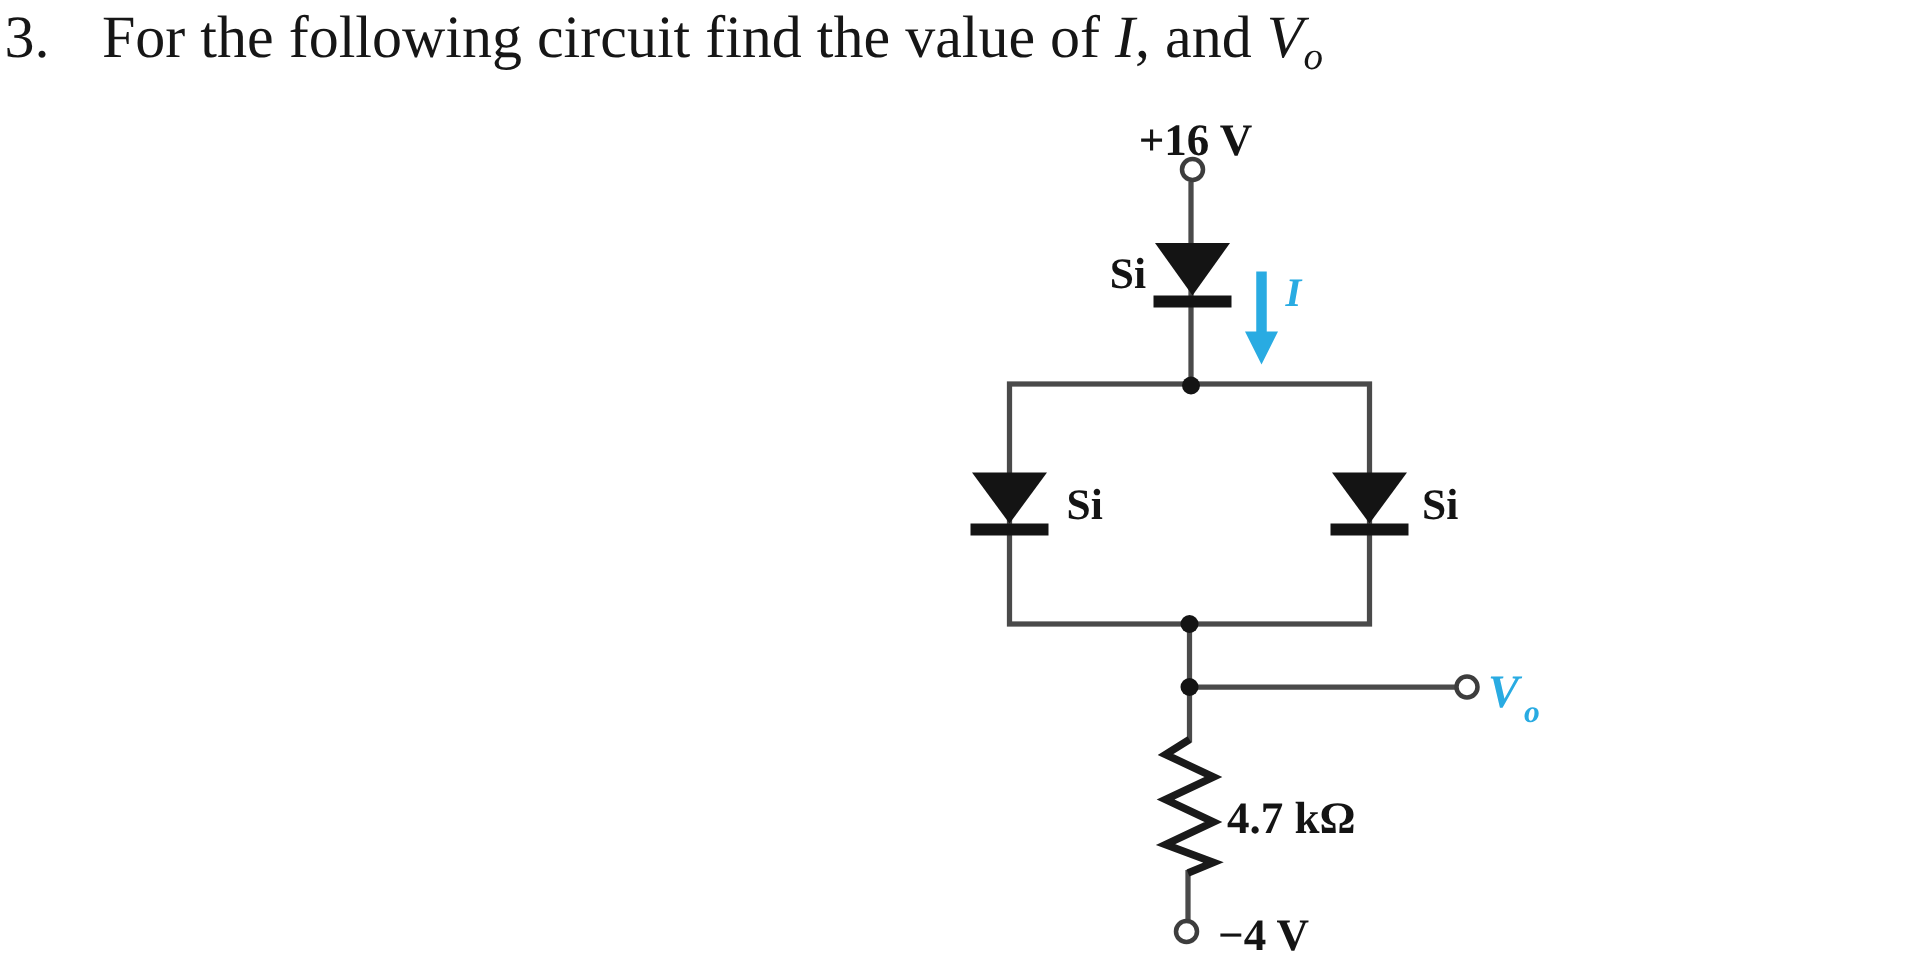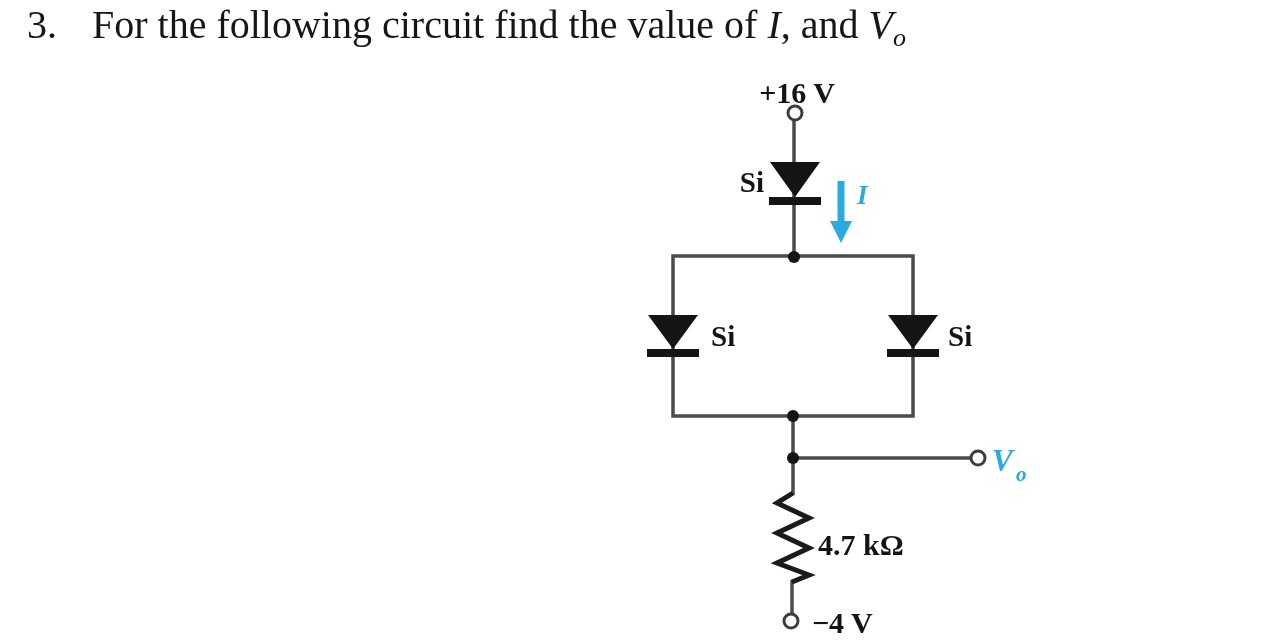--- a/index.html
+++ b/index.html
@@ -16,21 +16,20 @@
     font-family: "Liberation Serif", serif;
   }
   .title {
     position: absolute;
     left: 3px;
     top: 2px;
     font-size: 40px;
     line-height: 46px;
     color: #161616;
     white-space: nowrap;
-    margin-left: 24px;
   }
   .title .problem-number {
     display: inline-block;
     margin-right: 35px;
   }
   .title .it {
     font-style: italic;
   }
   .title sub.it {
     font-size: 26px;

